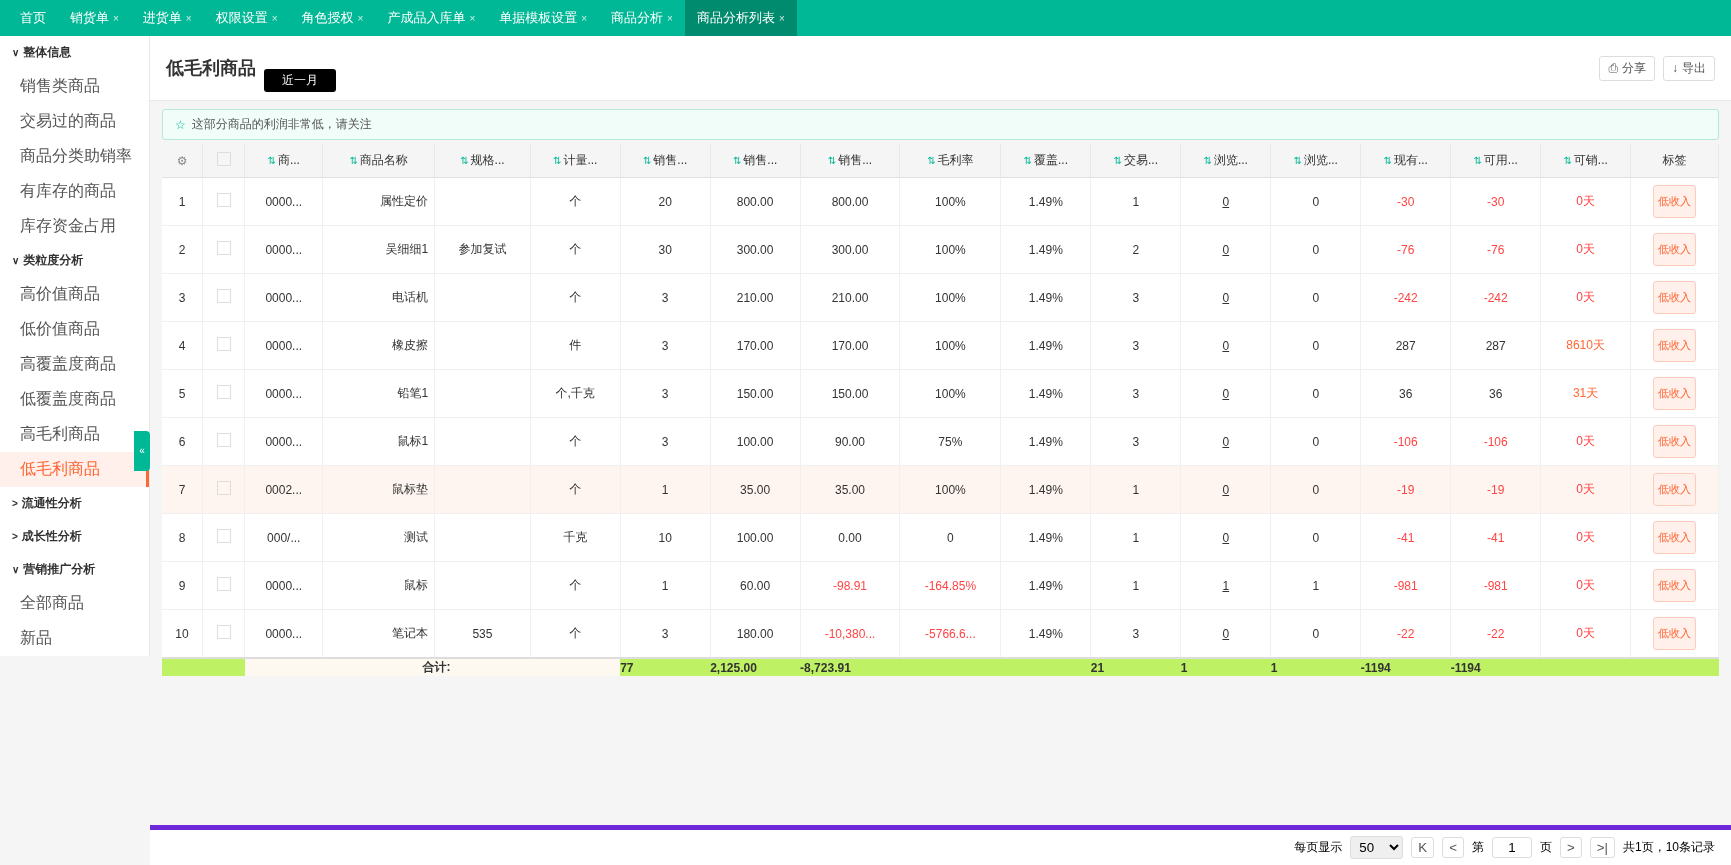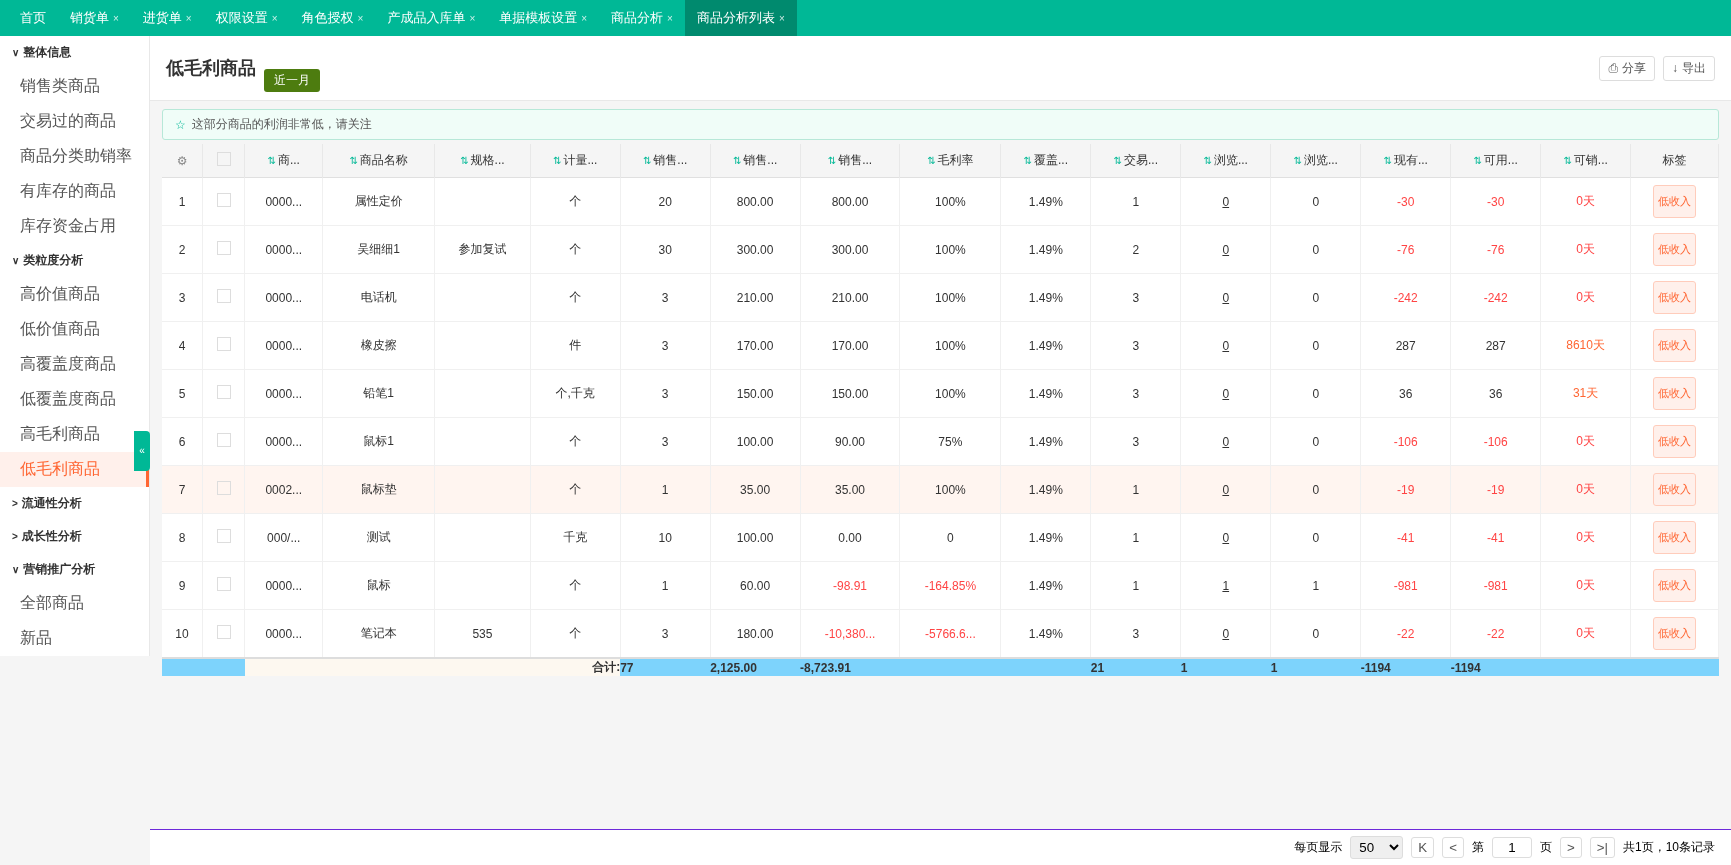--- a/index.html
+++ b/index.html
@@ -92,24 +92,24 @@
       background: #fff;
       border-bottom: 1px solid #e8e8e8;
       gap: 8px;
     }
     .page-title {
       font-size: 18px;
       font-weight: bold;
       color: #333;
     }
     .date-filter-btn {
-      background: #4d7c0f;
+      background: #000000;
       color: #fff;
       border: none;
-      padding: 3px 10px;
+      padding: 3px 18px;
       border-radius: 3px;
       cursor: pointer;
       font-size: 12px;
       margin-top: 25px;
     }
     .search-box {
       display: flex;
       align-items: center;
       border: 1px solid #ddd;
       border-radius: 4px;
@@ -190,37 +190,37 @@
     tbody tr.highlight { background: #fff5f0; }
     tbody td {
       padding: 7px 6px;
       text-align: center;
       border-right: 1px solid #f0f0f0;
       white-space: nowrap;
       color: #333;
     }
     tbody td.red { color: #ff4444; }
     tbody td.orange { color: #ff6633; }
-    tbody td.left { text-align: center; }
+    tbody td.left { text-align: right; }
 
     .tag-badge {
       display: inline-block;
       background: #fff0eb;
       color: #ff6633;
       border: 1px solid #ffccbb;
       border-radius: 3px;
       padding: 8px 4px;
       font-size: 11px;
     }
     .underline-link { text-decoration: underline; cursor: pointer; }
 
     
     .pagination-bar {
       background: #fff;
-      border-top: 1px solid #6d28d9;
+      border-top: 5px solid #6d28d9;
       padding: 6px 16px;
       display: flex;
       align-items: center;
       justify-content: flex-end;
       gap: 8px;
       font-size: 12px;
     }
     .pagination-bar select {
       border: 1px solid #ddd;
       padding: 2px 4px;
@@ -248,21 +248,21 @@
       display: inline-block;
       cursor: pointer;
     }
 
     
     .total-row {
       background: #fdf8f0;
       border-top: 2px solid #ddd;
       font-weight: bold;
     }
-    .total-row td { background: #7dd3fc; color: #333; }
+    .total-row td { background: #bef264; color: #333; }
 
     .gear-icon { color: #888; cursor: pointer; }
   </style>
 </head>
 <body>
 
 <div class="top-nav">
   <div class="nav-item">首页</div>
   <div class="nav-item">
     <span>销货单</span>
@@ -588,21 +588,21 @@
       <td>0</td>
       <td class="red">-22</td>
       <td class="red">-22</td>
       <td class="red">0天</td>
       <td><span class="tag-badge">低收入</span></td>
     </tr>
           </tbody>
         <tfoot>
           <tr class="total-row">
             <td colspan="2"></td>
-            <td colspan="4" style="text-align:right;padding-left:8px;font-weight:bold;background:#fdf8f0;">合计:</td>
+            <td colspan="4" style="text-align:center;padding-left:8px;font-weight:bold;background:#fdf8f0;">合计:</td>
             <td>77</td>
             <td>2,125.00</td>
             <td>-8,723.91</td>
             <td></td>
             <td></td>
             <td>21</td>
             <td>1</td>
             <td>1</td>
             <td>-1194</td>
             <td>-1194</td>

